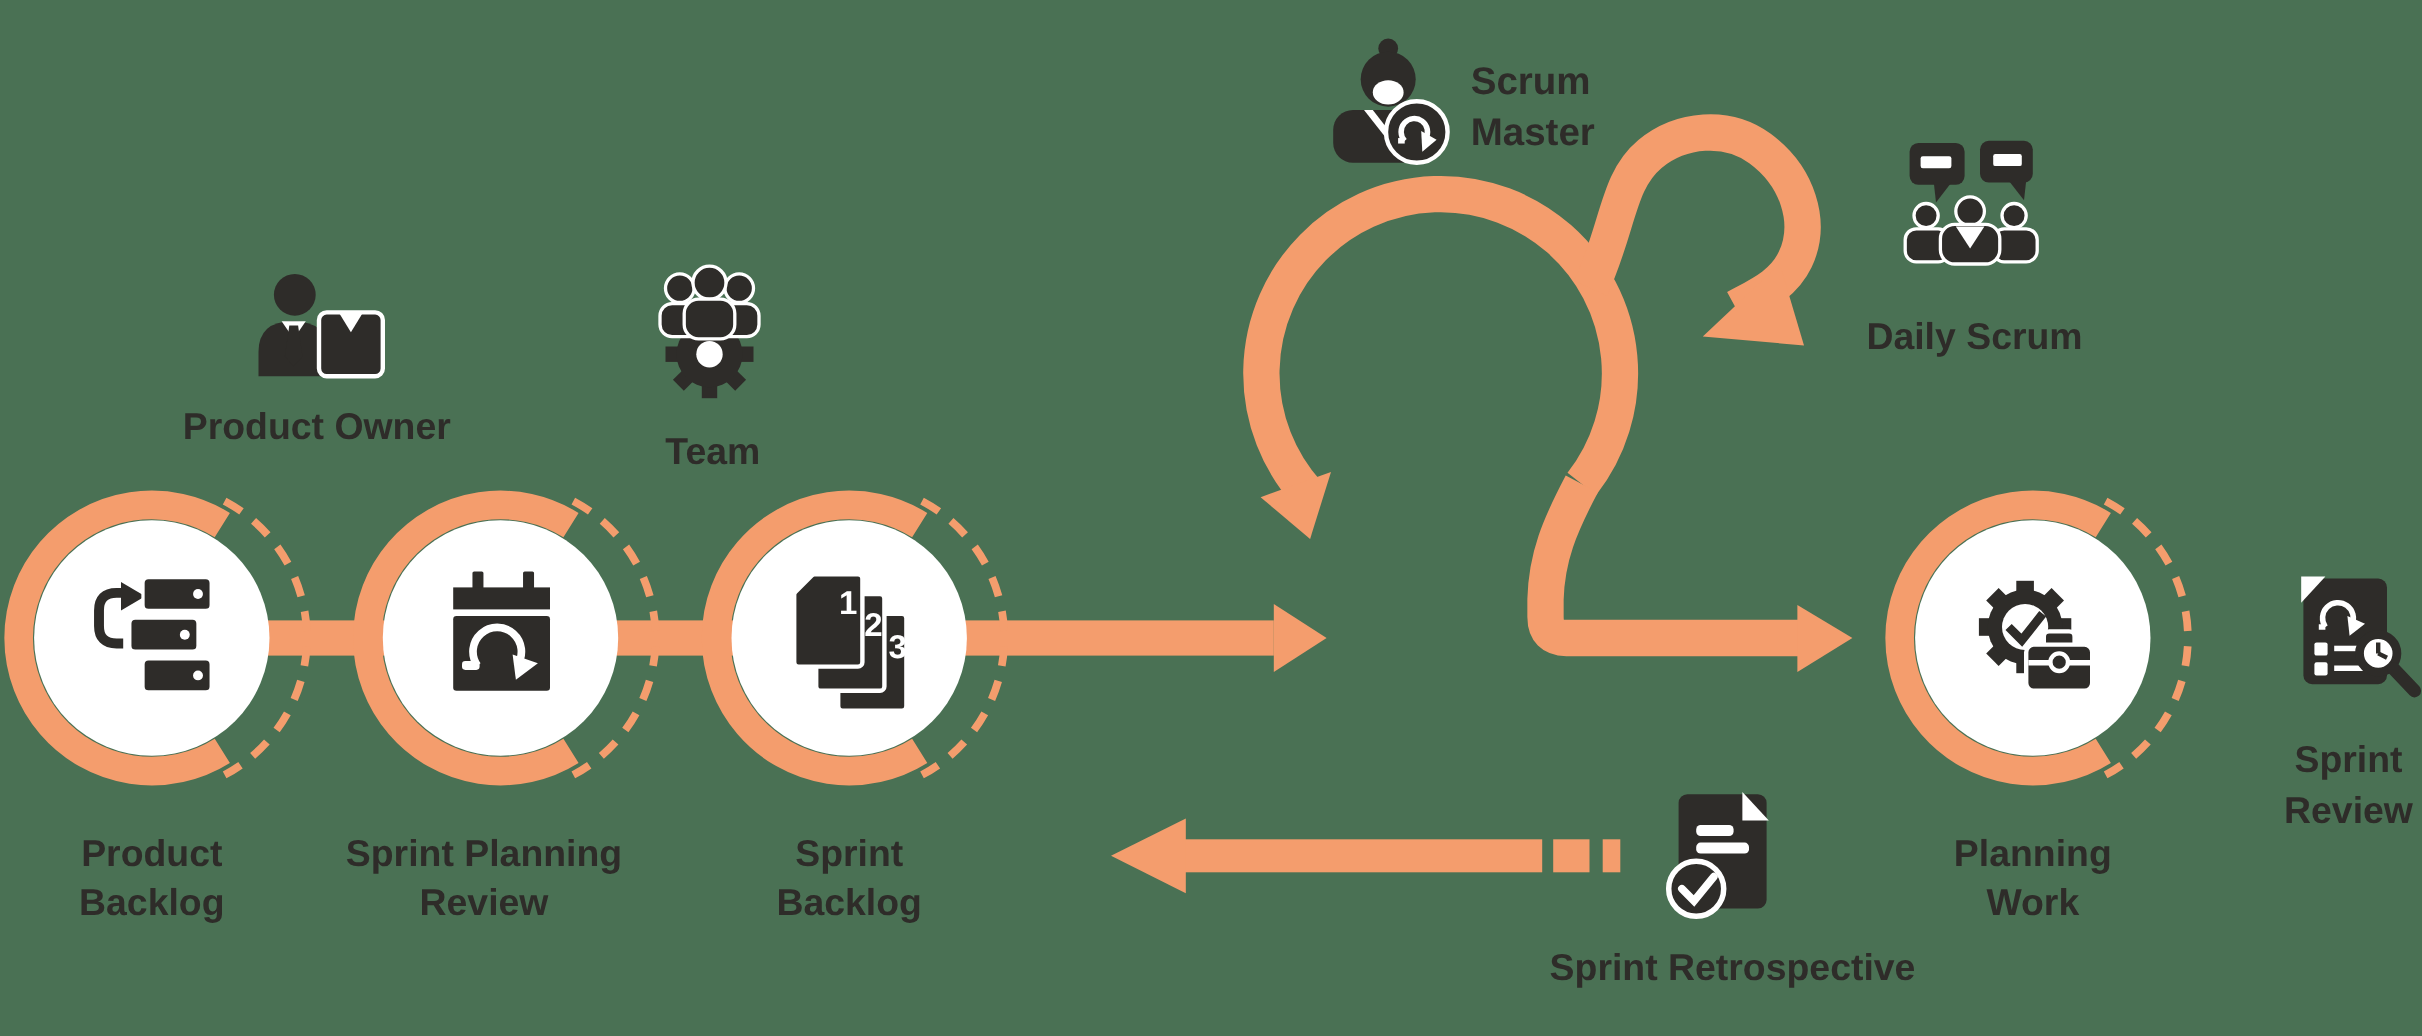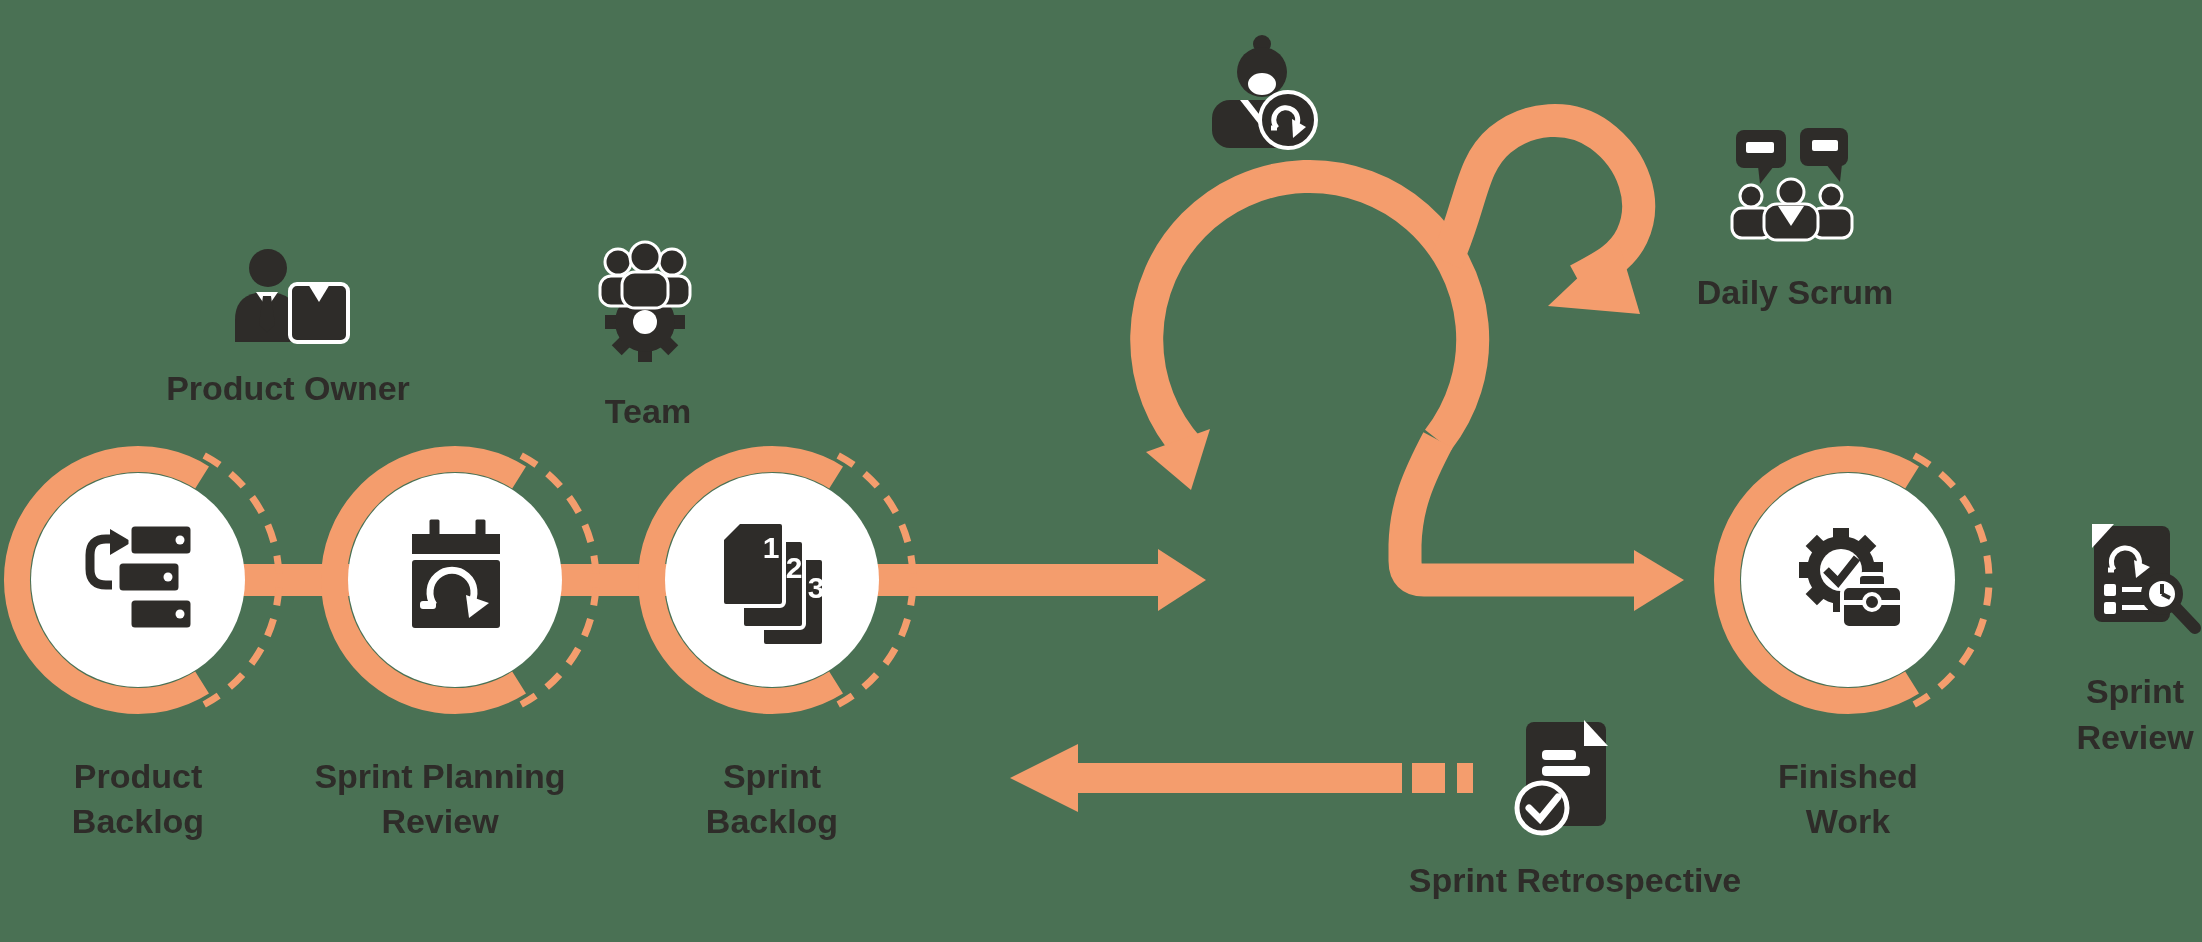--- a/index.html
+++ b/index.html
@@ -207,26 +207,30 @@
     <div>Sprint Planning</div>
     <div>Review</div>
   </div>
 
   <div class="label" style="left:622px;top:754px;width:300px;">
     <div>Sprint</div>
     <div>Backlog</div>
   </div>
 
   <div class="label" style="left:1698px;top:754px;width:300px;">
-    <div>Finished</div>
+    <div>Planning</div>
     <div>Work</div>
   </div>
 
-
-  <div class="label" style="left:1645px;top:270px;width:300px;">Daily Scrum</div>
+  <div class="label left" style="left:1337px;top:50px;width:300px;line-height:47px;font-size:35px;">
+    <div>Scrum</div>
+    <div>Master</div>
+  </div>
+
+  <div class="label" style="left:1645px;top:284px;width:300px;">Daily Scrum</div>
 
   <div class="label" style="left:1985px;top:668px;width:300px;line-height:46px;">
     <div>Sprint</div>
     <div>Review</div>
   </div>
 
   <div class="label" style="left:1375px;top:858px;width:400px;">Sprint Retrospective</div>
 
 </div>
 

